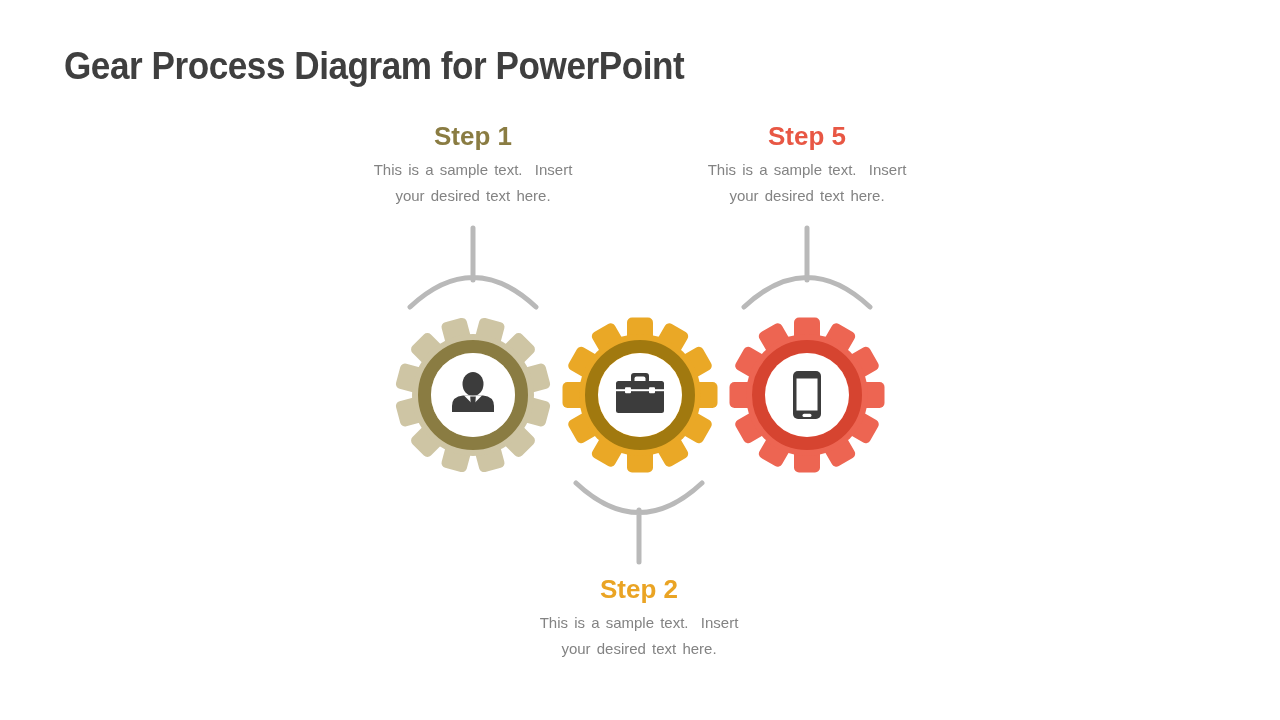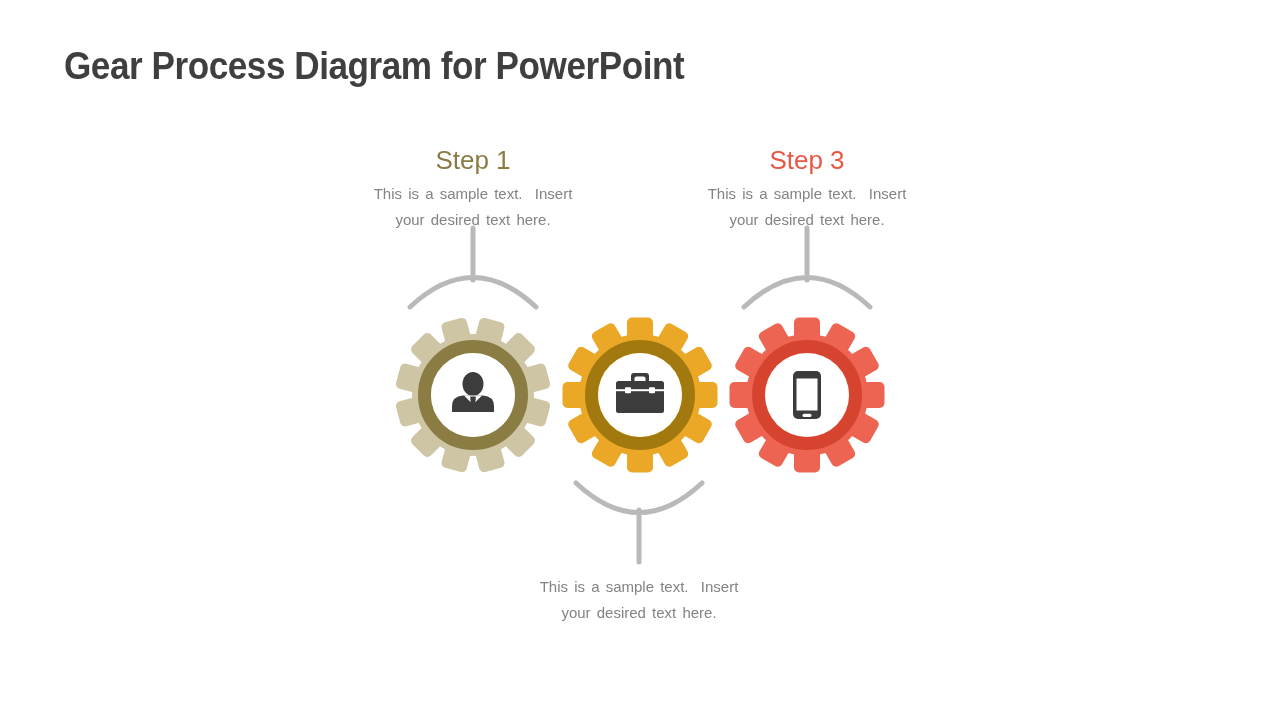--- a/index.html
+++ b/index.html
@@ -12,21 +12,21 @@
   .slide-title{
     position:absolute;left:64px;top:44px;margin:0;
     font-size:39px;font-weight:700;letter-spacing:-0.5px;
     transform:scaleX(0.9);transform-origin:left center;
     white-space:nowrap;
   }
   .label-block{
     position:absolute;width:320px;text-align:center;
   }
   .step-heading{
-    font-size:26px;font-weight:400;line-height:30px;margin-bottom:6px;margin-top:24px;
+    font-size:26px;font-weight:700;line-height:30px;margin-bottom:6px;
   }
   .step-desc{
     font-size:15px;line-height:26px;color:#838383;
     white-space:pre-wrap;word-spacing:2px;
   }
   .connectors{position:absolute;left:0;top:0;pointer-events:none;}
   .gear{position:absolute;width:170px;height:170px;}
   .gear svg{display:block;}
 </style>
 </head>
@@ -36,26 +36,27 @@
 
   <h1 class="slide-title" style="color: rgb(63, 63, 63);">Gear Process Diagram for PowerPoint</h1>
 
   <div class="label-block" style="left:313px;top:121px;">
     <div class="step-heading" style="color: rgb(138, 124, 66);">Step 1</div>
     <div class="step-desc">This is a sample text.  Insert
 your desired text here.</div>
   </div>
 
   <div class="label-block" style="left:647px;top:121px;">
-    <div class="step-heading" style="color: rgb(232, 87, 68);">Step 3</div>
+    <div class="step-heading" style="color: rgb(232, 87, 68);">Step 5</div>
     <div class="step-desc">This is a sample text.  Insert
 your desired text here.</div>
   </div>
 
   <div class="label-block" style="left:479px;top:574px;">
+    <div class="step-heading" style="color: rgb(234, 164, 36);">Step 2</div>
     <div class="step-desc">This is a sample text.  Insert
 your desired text here.</div>
   </div>
 
   <svg class="connectors" width="1280" height="720">
     <path d="M473,228 L473,280 M410,307 Q473,248 536,307" fill="none" stroke-width="5" stroke-linecap="round" stroke="#B9B9B9"></path>
     <path d="M807,228 L807,280 M744,307 Q807,248 870,307" fill="none" stroke-width="5" stroke-linecap="round" stroke="#B9B9B9"></path>
     <path d="M639,562 L639,510 M576,483 Q639,542 702,483" fill="none" stroke-width="5" stroke-linecap="round" stroke="#B9B9B9"></path>
   </svg>
 

